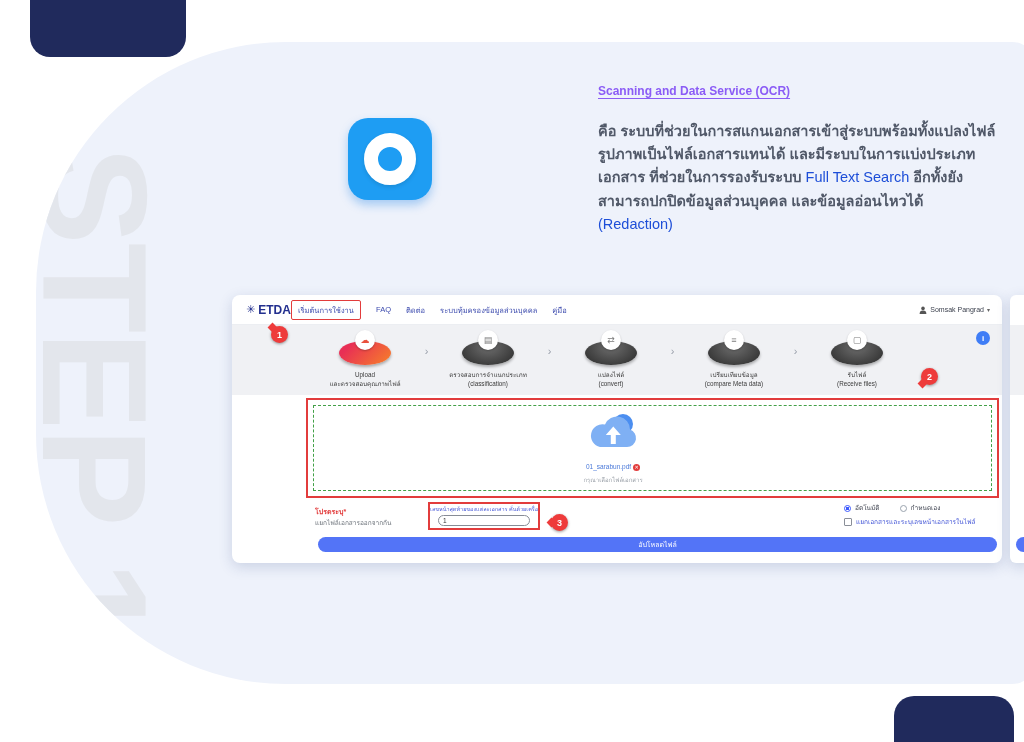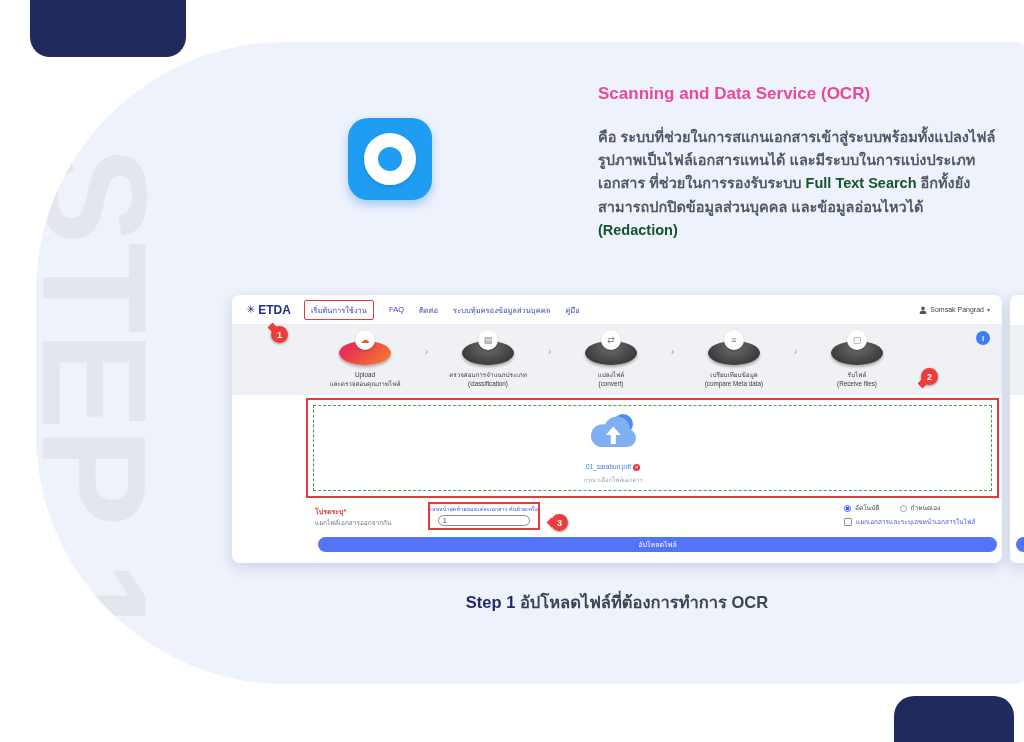--- a/index.html
+++ b/index.html
@@ -18,32 +18,32 @@
 
   
   .logo-square{position:absolute;left:348px;top:118px;width:84px;height:82px;background:#1e9df3;border-radius:20px;
                box-shadow:0 5px 10px rgba(30,130,230,.35);display:flex;align-items:center;justify-content:center;}
   .logo-ring{width:24px;height:24px;border:14px solid #ffffff;border-radius:50%;box-shadow:0 2px 4px rgba(0,0,0,.12);}
   .logo-cr{position:absolute;left:440px;top:118px;font-size:64px;font-weight:800;color:#1e9df3;letter-spacing:3px;
            text-shadow:0 3px 5px rgba(30,130,230,.25);}
 
   
   .intro{position:absolute;left:598px;top:84px;width:400px;}
-  .intro-heading{font-size:17px;font-weight:bold;color:#ec4899;text-underline-offset:3px;}
+  .intro-heading{font-size:12px;font-weight:bold;color:#8b5cf6;text-decoration:underline;text-underline-offset:3px;}
   .intro-body{margin-top:22px;font-size:14.5px;line-height:1.6;color:#505868;font-weight:600;}
-  .seg-b{font-weight:700;color:#14532d;}
+  .seg-b{font-weight:400;color:#1d4ed8;}
 
   
   .card{position:absolute;left:232px;top:295px;width:770px;height:268px;background:#ffffff;border-radius:8px;
         box-shadow:0 4px 14px rgba(40,60,120,.18);}
   .navbar{position:absolute;left:0;top:0;width:100%;height:30px;display:flex;align-items:center;
           border-bottom:1px solid #eceef2;box-sizing:border-box;}
   .brand{display:flex;align-items:center;gap:3px;margin-left:14px;color:#23308f;font-weight:bold;font-size:12px;}
   .brand-icon{font-size:11px;}
-  .nav-items{display:flex;align-items:center;gap:15px;margin-left:13px;font-size:7.5px;color:#3a49ad;}
+  .nav-items{display:flex;align-items:center;gap:15px;font-size:7.5px;color:#3a49ad;}
   .nav-item{cursor:pointer;white-space:nowrap;}
   .nav-item.boxed{border:1.5px solid #e23c3c;padding:3px 6px;border-radius:2px;}
   .nav-user{margin-left:auto;margin-right:12px;font-size:7px;color:#3a3f4c;display:flex;align-items:center;gap:3px;}
   .caret{font-size:6px;color:#666;}
 
   
   .band{position:absolute;left:0;top:30px;width:100%;height:70px;background:#f0f1f4;}
   .steps{position:absolute;left:83px;top:4px;display:flex;align-items:flex-start;}
   .step{width:100px;display:flex;flex-direction:column;align-items:center;}
   .chev{width:23px;text-align:center;color:#9aa0ab;font-size:11px;padding-top:16px;}
@@ -229,17 +229,14 @@
     <div class="badge badge1">1</div>
     <div class="badge badge2">2</div>
     <div class="badge badge3">3</div>
   </div>
 
   <div class="sliver">
     <div class="sliver-band"></div>
     <div class="sliver-btn"></div>
   </div>
 
-  <div class="caption">
-    <span class="step-word">Step 1</span><span> อัปโหลดไฟล์ที่ต้องการทำการ OCR</span>
-  </div>
 
 </div>
 
 </body></html>

